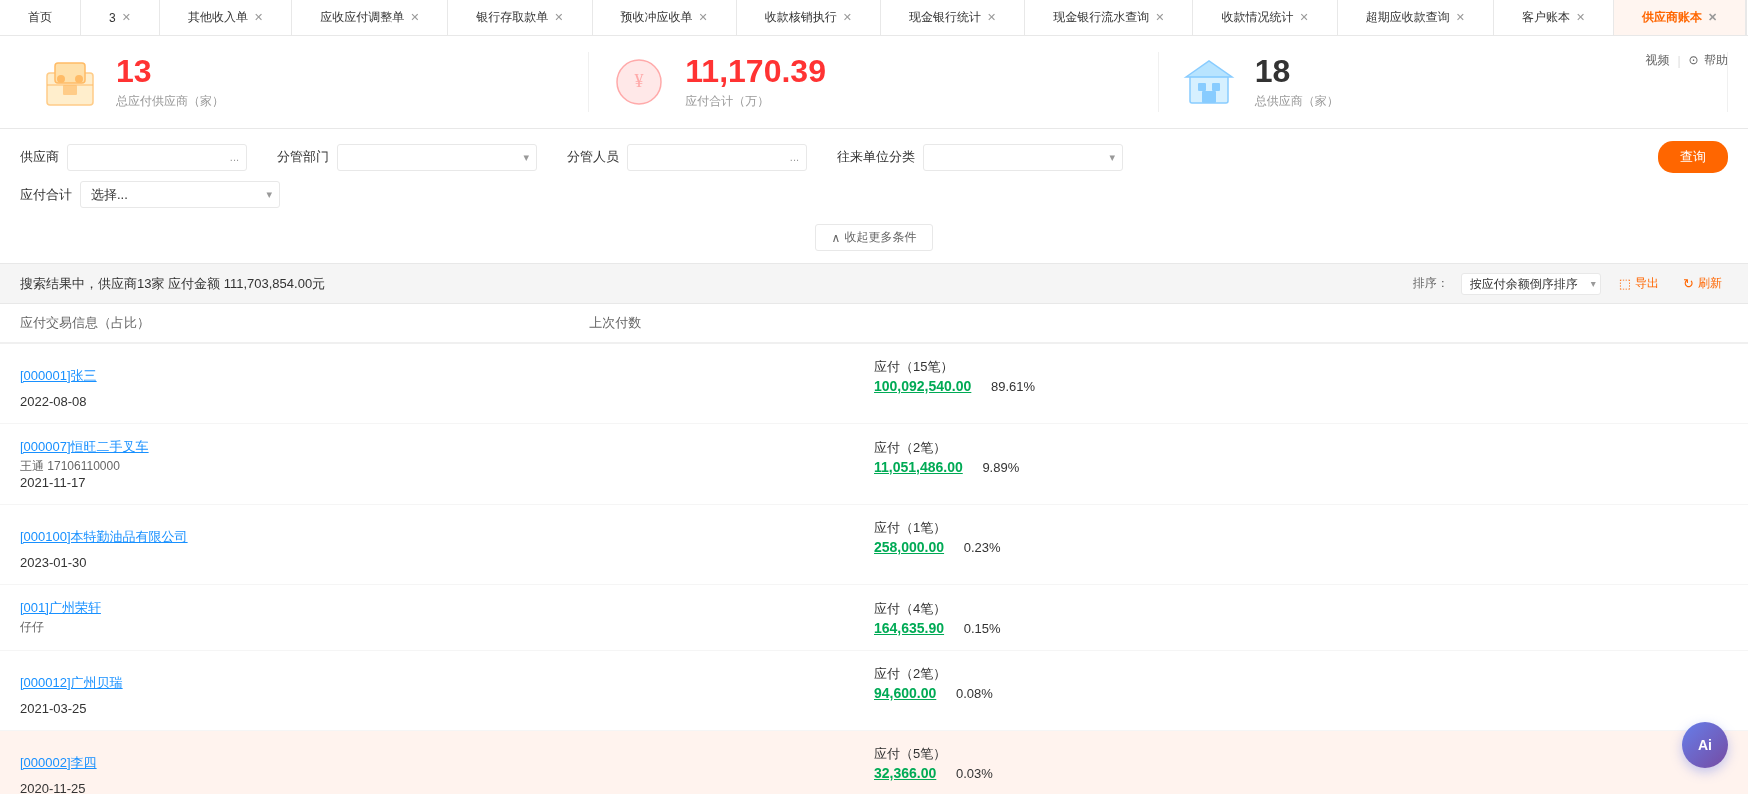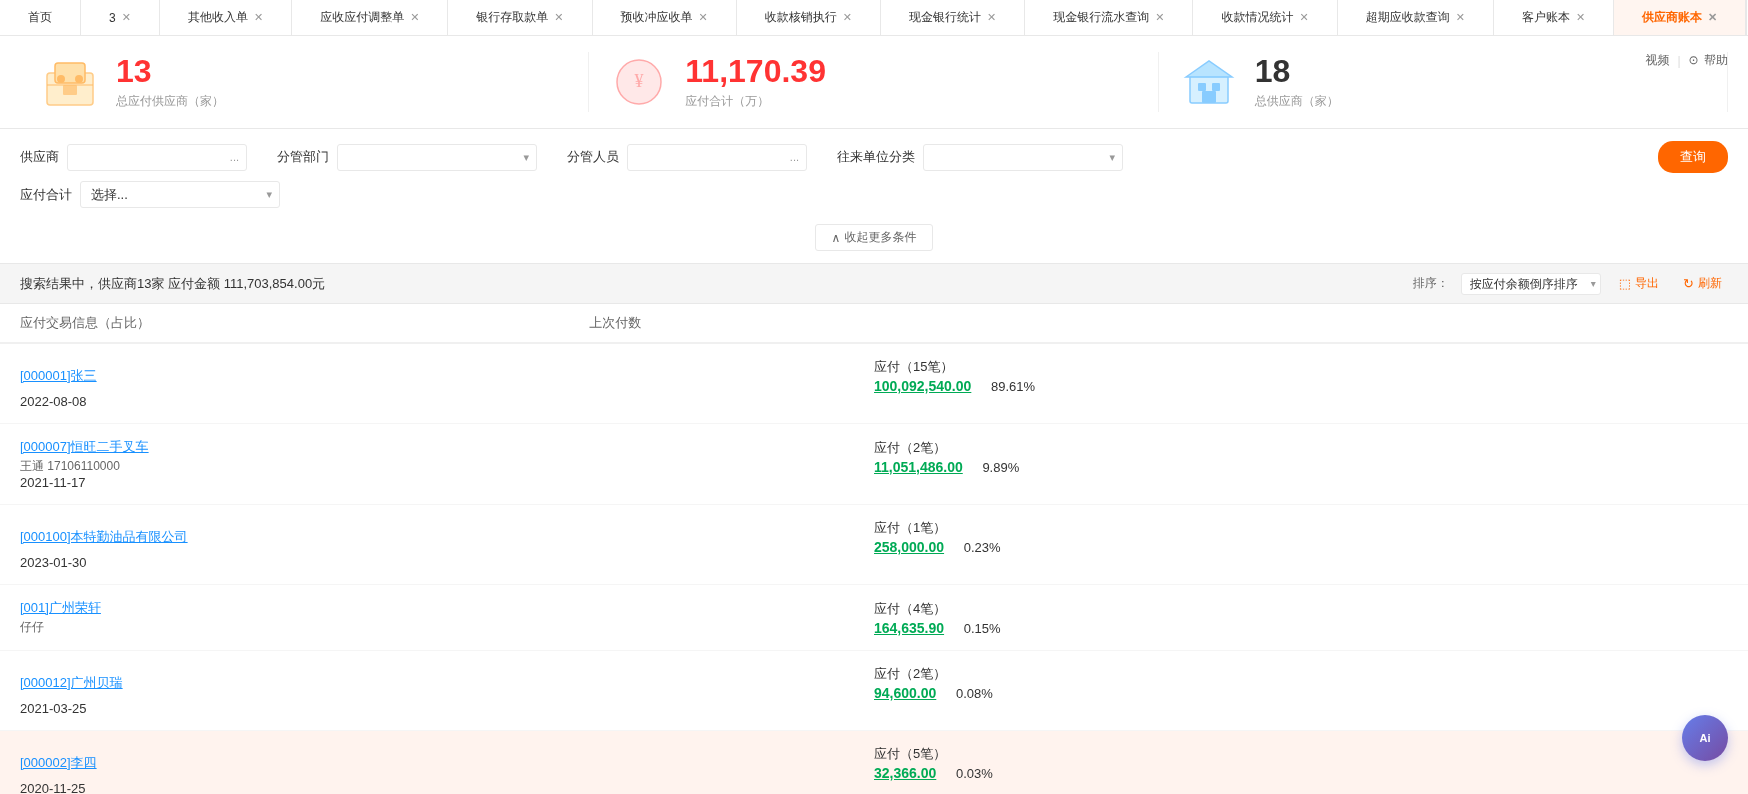--- a/index.html
+++ b/index.html
@@ -297,30 +297,30 @@
     }
 
     
     ::-webkit-scrollbar { width: 6px; height: 6px; }
     ::-webkit-scrollbar-track { background: #f1f1f1; }
     ::-webkit-scrollbar-thumb { background: #ccc; border-radius: 3px; }
 
     .ai-badge {
       position: fixed;
       right: 20px;
-      bottom: 33px;
+      bottom: 26px;
       background: linear-gradient(135deg, #667eea 0%, #764ba2 100%);
       color: #fff;
       border-radius: 50%;
       width: 46px;
       height: 46px;
       display: flex;
       align-items: center;
       justify-content: center;
-      font-size: 11px;
+      font-size: 14px;
       font-weight: bold;
       cursor: pointer;
       box-shadow: 0 4px 12px rgba(102, 126, 234, 0.4);
     }
   </style>
 </head>
 <body>
 
 <div class="top-nav">
   <div class="nav-tab">

